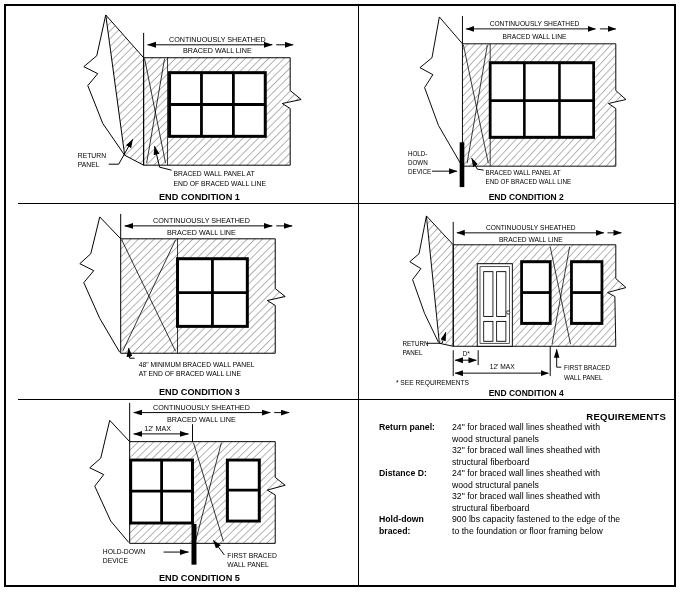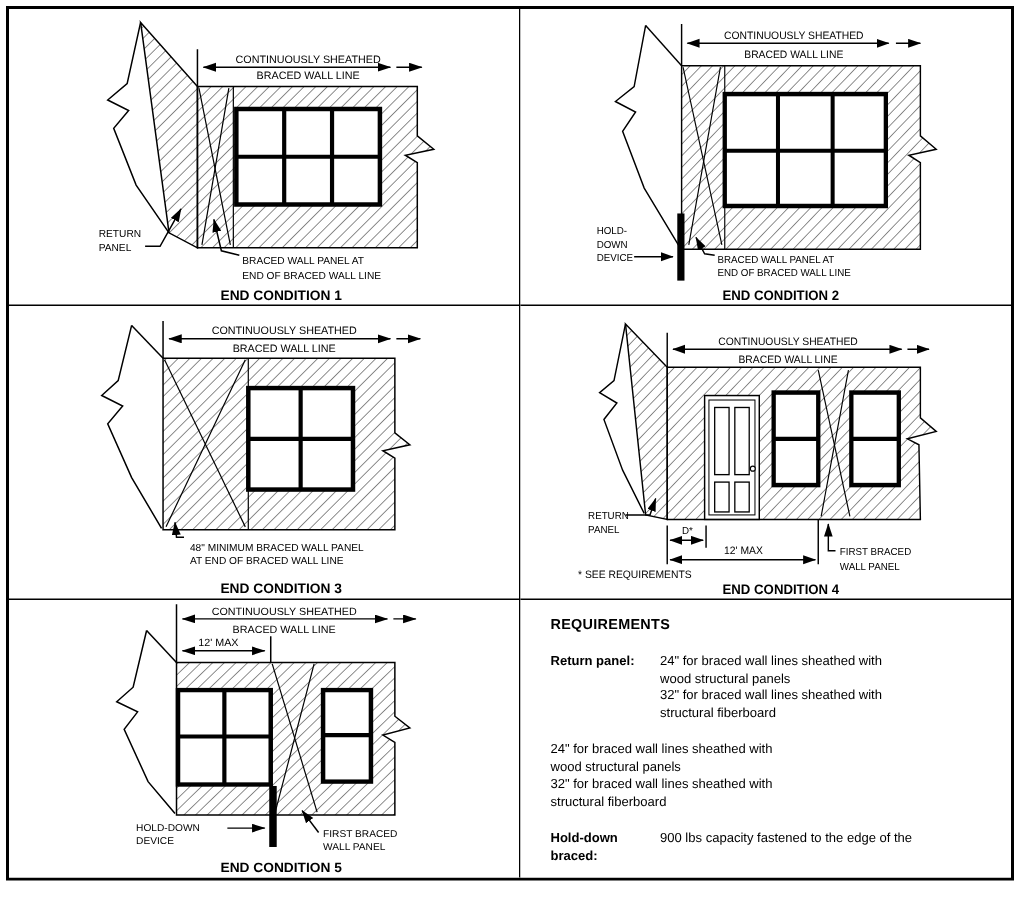--- a/index.html
+++ b/index.html
@@ -1,38 +1,38 @@
 <!DOCTYPE html>
 <html><head>
 <meta charset="utf-8">
 <style>
   html,body{margin:0;padding:0;background:#fff;}
   .stage{position:relative;width:683px;height:600px;background:#fff;
          font-family:"Liberation Sans",sans-serif;}
-  .frame{position:absolute;left:4px;top:4px;width:672px;height:583px;border:2px solid #000;box-sizing:border-box;}
+  .frame{position:absolute;left:4px;top:4px;width:672px;height:583px;border:2px solid #000;box-sizing:border-box;padding-left:12px;}
   .grid{display:grid;width:100%;height:100%;grid-template-columns:341px 1fr;grid-template-rows:198px 196px 1fr;}
   .cell{position:relative;overflow:hidden;box-sizing:border-box;background:#fff;}
   .br{border-right:1px solid #000;}
   .bb{border-bottom:1px solid #000;}
   .cell svg{display:block;width:100%;height:100%;}
   
   .lbl{font:6.8px "Liberation Sans",sans-serif;fill:#000;}
   .dim{font:7.2px "Liberation Sans",sans-serif;fill:#000;}
   .cap{font:bold 9.2px "Liberation Sans",sans-serif;fill:#000;}
   .mid{text-anchor:middle;}
   
   .ln{stroke:#000;stroke-width:1;fill:none;}
   .thin{stroke:#000;stroke-width:.8;fill:none;}
   .wf{stroke:#000;stroke-width:3;fill:#fff;}
   .wm{stroke:#000;stroke-width:2.8;fill:none;}
   .bar{fill:#000;stroke:none;}
   
   .req{padding:6px 8px 0 20px;}
-  .req-title{text-align:left;font-weight:bold;font-size:9.6px;margin-top:5px;letter-spacing:.2px;}
-  .req-row{display:flex;margin-top:13px;font-size:8.7px;line-height:11.5px;}
+  .req-title{text-align:right;font-weight:bold;font-size:9.6px;margin-top:5px;letter-spacing:.2px;}
+  .req-row{display:flex;font-size:8.7px;line-height:11.5px;}
   .req-term{width:73px;flex:0 0 73px;font-weight:bold;}
   .req-desc{flex:1;}
 </style>
 </head>
 <body>
 
 <div class="stage">
   <div class="frame">
     <div class="grid">
 
@@ -282,34 +282,36 @@
           <div class="req-term">Return panel:</div>
           <div class="req-desc">
             <div>24" for braced wall lines sheathed with</div>
             <div>wood structural panels</div>
             <div>32" for braced wall lines sheathed with</div>
             <div>structural fiberboard</div>
           </div>
         </div>
 
         <div class="req-row">
+          <div class="req-term">Distance D:</div>
           <div class="req-desc">
             <div>24" for braced wall lines sheathed with</div>
             <div>wood structural panels</div>
             <div>32" for braced wall lines sheathed with</div>
             <div>structural fiberboard</div>
           </div>
         </div>
 
         <div class="req-row">
           <div class="req-term">
             <div>Hold-down</div>
             <div>braced:</div>
           </div>
           <div class="req-desc">
             <div>900 lbs capacity fastened to the edge of the</div>
+            <div>to the foundation or floor framing below</div>
           </div>
         </div>
       </section>
 
     </div>
   </div>
 </div>
 
 </body></html>

